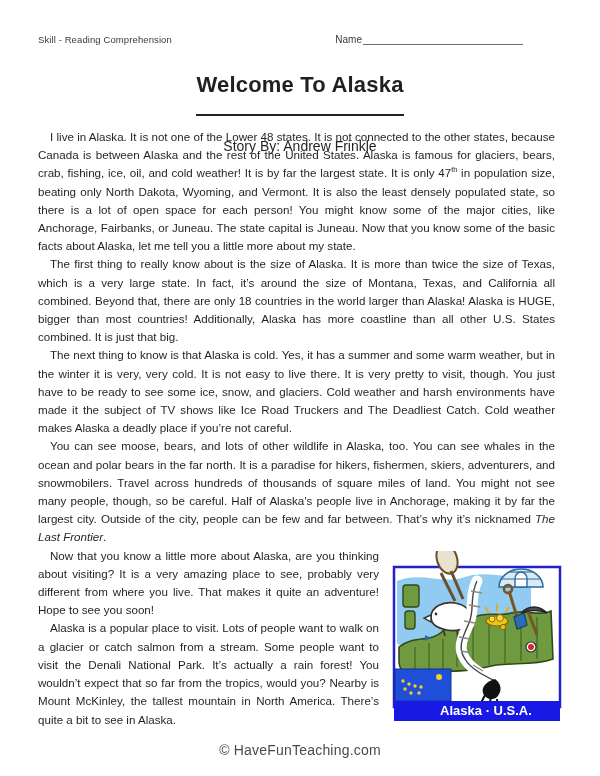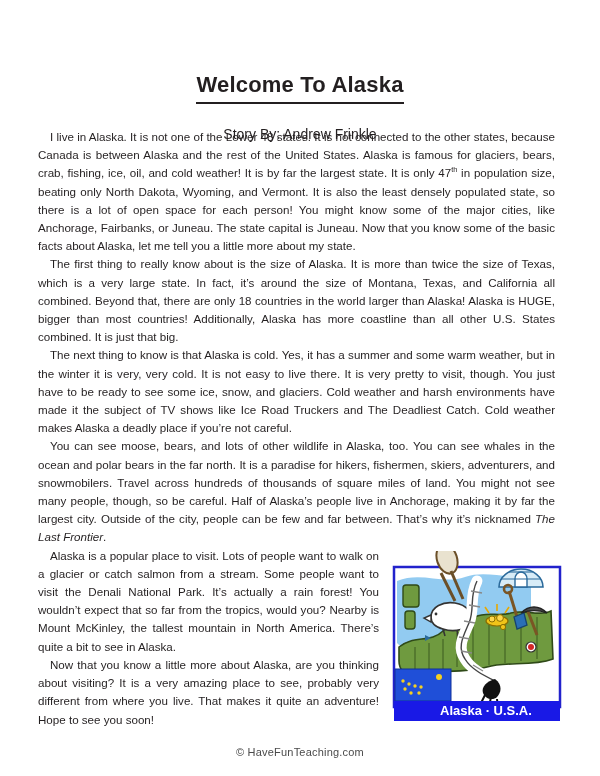--- a/index.html
+++ b/index.html
@@ -63,21 +63,21 @@
     left: 0;
     right: 0;
     text-align: center;
   }
   .doc-title {
     font-size: 22px;
     font-weight: bold;
     letter-spacing: 0.2px;
     display: inline-block;
     border-bottom: 2px solid #231f20;
-    padding-bottom: 5px;
+    padding-bottom: 17px;
     line-height: 1.15;
   }
   .byline {
     margin-top: 22px;
     font-size: 14px;
     color: #231f20;
   }
 
   
   .story {
@@ -119,30 +119,37 @@
     height: 172px;
   }
 
   
   .footer {
     position: absolute;
     bottom: 18px;
     left: 0;
     right: 0;
     text-align: center;
-    font-size: 11px;
+    font-size: 14px;
     color: #4a4a4a;
   }
   .footer .copy-mark { letter-spacing: 0.2px; }
 </style>
 </head>
 <body>
 
 <div class="page">
 
+  <div class="header-row">
+    <div class="skill-label">Skill - Reading Comprehension</div>
+    <div class="name-block">
+      <span class="name-label">Name</span>
+      <span class="name-rule"></span>
+    </div>
+  </div>
 
   <div class="title-wrap">
     <div class="doc-title">Welcome To Alaska</div>
     <div class="byline">Story By: Andrew Frinkle</div>
   </div>
 
   <div class="story" id="story-body">
       <p>I live in Alaska. It is not one of the Lower 48 states. It is not connected to the other states, because Canada is between Alaska and the rest of the United States. Alaska is famous for glaciers, bears, crab, fishing, ice, oil, and cold weather! It is by far the largest state. It is only 47<sup>th</sup> in population size, beating only North Dakota, Wyoming, and Vermont. It is also the least densely populated state, so there is a lot of open space for each person! You might know some of the major cities, like Anchorage, Fairbanks, or Juneau. The state capital is Juneau.  Now that you know some of the basic facts about Alaska, let me tell you a little more about my state.</p>
       <p>The first thing to really know about is the size of Alaska. It is more than twice the size of Texas, which is a very large state. In fact, it’s around the size of Montana, Texas, and California all combined. Beyond that, there are only 18 countries in the world larger than Alaska! Alaska is HUGE, bigger than most countries! Additionally, Alaska has more coastline than all other U.S. States combined. It is just that big.</p>
       <p>The next thing to know is that Alaska is cold. Yes, it has a summer and some warm weather, but in the winter it is very, very cold. It is not easy to live there. It is very pretty to visit, though. You just have to be ready to see some ice, snow, and glaciers. Cold weather and harsh environments have made it the subject of TV shows like Ice Road Truckers and The Deadliest Catch. Cold weather makes Alaska a deadly place if you’re not careful.</p>
@@ -246,21 +253,21 @@
         <circle cx="28" cy="142" r="1.7"></circle>
               <circle cx="20" cy="142" r="1.7"></circle>
         <circle cx="14" cy="138" r="1.7"></circle>
       </g>
     </g>
 
     <rect x="3" y="150" width="166" height="20" fill="#1919e6"></rect>
     <text id="illo-caption" x="95" y="164" font-family="Liberation Sans, sans-serif" font-size="13" font-weight="bold" fill="#ffffff" text-anchor="middle">Alaska · U.S.A.</text>
   </svg>
       </div>
+      <p>Now that you know a little more about Alaska, are you thinking about visiting? It is a very amazing place to see, probably very different from where you live. That makes it quite an adventure! Hope to see you soon!</p>
       <p>Alaska is a popular place to visit. Lots of people want to walk on a glacier or catch salmon from a stream. Some people want to visit the Denali National Park. It’s actually a rain forest! You wouldn’t expect that so far from the tropics, would you? Nearby is Mount McKinley, the tallest mountain in North America. There’s quite a bit to see in Alaska.</p>
-      <p>Now that you know a little more about Alaska, are you thinking about visiting? It is a very amazing place to see, probably very different from where you live. That makes it quite an adventure! Hope to see you soon!</p>
     </div>
 
   <div class="footer">
     <span class="copy-mark">© HaveFunTeaching.com</span>
   </div>
 
 </div>
 
 </body></html>

